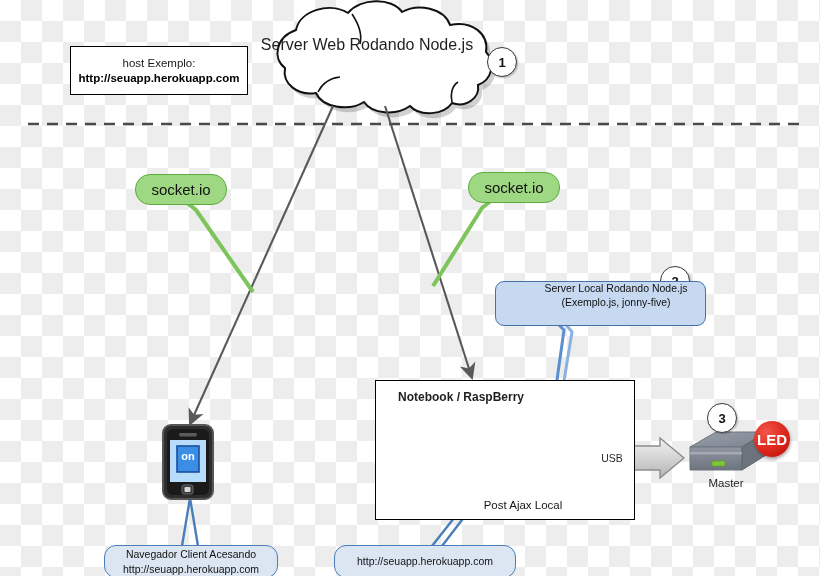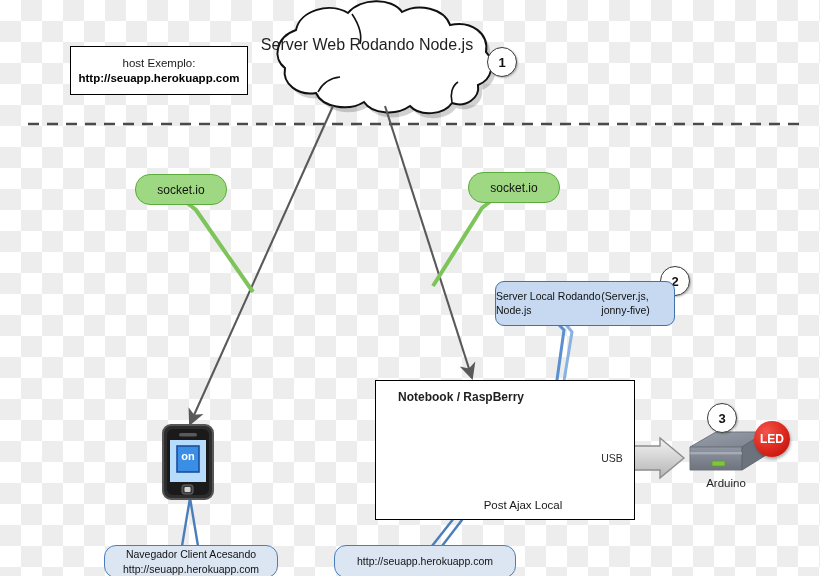--- a/index.html
+++ b/index.html
@@ -75,39 +75,40 @@
 
   
   .green-bubble {
     width: 90px; height: 29px;
     border-radius: 15px;
     background: #9fd882;
     border: 1.6px solid #5cab3d;
     display: flex;
     align-items: center;
     justify-content: center;
-    font-size: 12px;
+    font-size: 15px;
     color: #121212;
   }
   #green-1 { left: 135px; top: 174px; }
   #green-2 { left: 468px; top: 172px; }
 
   
   #server-local {
     left: 495px; top: 281px;
     width: 178px; height: 43px;
     border-radius: 9px;
     background: #c6d9f1;
     border: 1.6px solid #4472a8;
     display: flex;
-    flex-direction: row;
+    flex-direction: column;
     align-items: center;
     font-size: 10.5px;
     color: #101010;
     line-height: 1.32;
+    padding-left: 31px;
   }
 
   
   #notebook-box {
     left: 375px; top: 380px;
     width: 258px; height: 138px;
     border: 1.3px solid #000;
     background: #ffffff;
   }
   #notebook-label {
@@ -134,21 +135,21 @@
     text-align: center;
     font-size: 11.5px;
     color: #1f1f1f;
   }
   #led {
     left: 754px; top: 421px;
     width: 36px; height: 36px;
     border-radius: 50%;
     background: radial-gradient(circle at 34% 30%, #f2554a 0%, #e02b20 48%, #b50d06 100%);
     display: flex; align-items: center; justify-content: center;
-    font-size: 12px; font-weight: bold; color: #ffffff;
+    font-size: 15px; font-weight: bold; color: #ffffff;
     box-shadow: 1px 2px 3px rgba(0,0,0,.3);
   }
 
   
   .blue-callout {
     border-radius: 12px;
     background: #dce6f2;
     border: 1.6px solid #4a7ebb;
     display: flex;
     flex-direction: column;
@@ -293,31 +294,31 @@
 
   <div class="abs badge" id="badge-1">1</div>
   <div class="abs badge" id="badge-2">2</div>
   <div class="abs badge" id="badge-3">3</div>
 
   <div class="abs green-bubble" id="green-1">socket.io</div>
   <div class="abs green-bubble" id="green-2">socket.io</div>
 
   <div class="abs" id="server-local">
     <div>Server Local Rodando Node.js</div>
-    <div>(Server.js, jonny-five)</div>
+    <div>(Exemplo.js, jonny-five)</div>
   </div>
 
   <div class="abs" id="notebook-box"></div>
   <div class="abs" id="notebook-label">Notebook / RaspBerry</div>
 
   <div class="abs" id="usb-text">USB</div>
 
   <div class="abs" id="ajax-text">Post Ajax Local</div>
 
-  <div class="abs" id="arduino-label">Arduino</div>
+  <div class="abs" id="arduino-label">Master</div>
   <div class="abs" id="led">LED</div>
 
   <div class="abs" style="left:177px; top:446px; width:22px; height:20px; display:flex; align-items:center; justify-content:center; font-size:11px; font-weight:bold; color:#ffffff;">on</div>
 
   <div class="abs blue-callout" id="callout-client">
     <div>Navegador Client Acesando</div>
     <div>http://seuapp.herokuapp.com</div>
   </div>
   <div class="abs blue-callout" id="callout-master">
     <div>http://seuapp.herokuapp.com</div>

